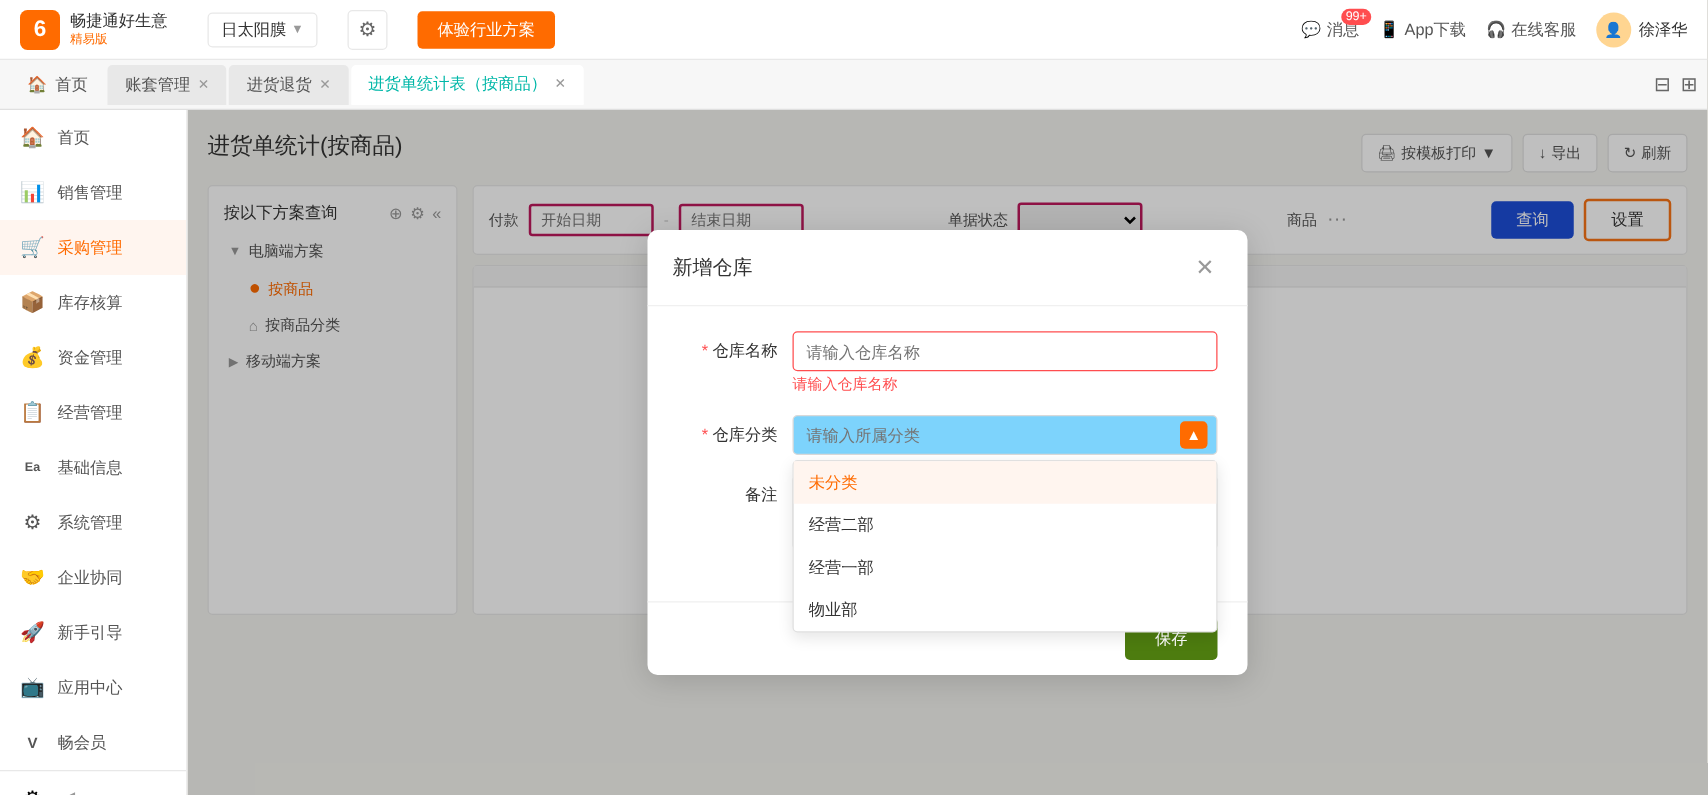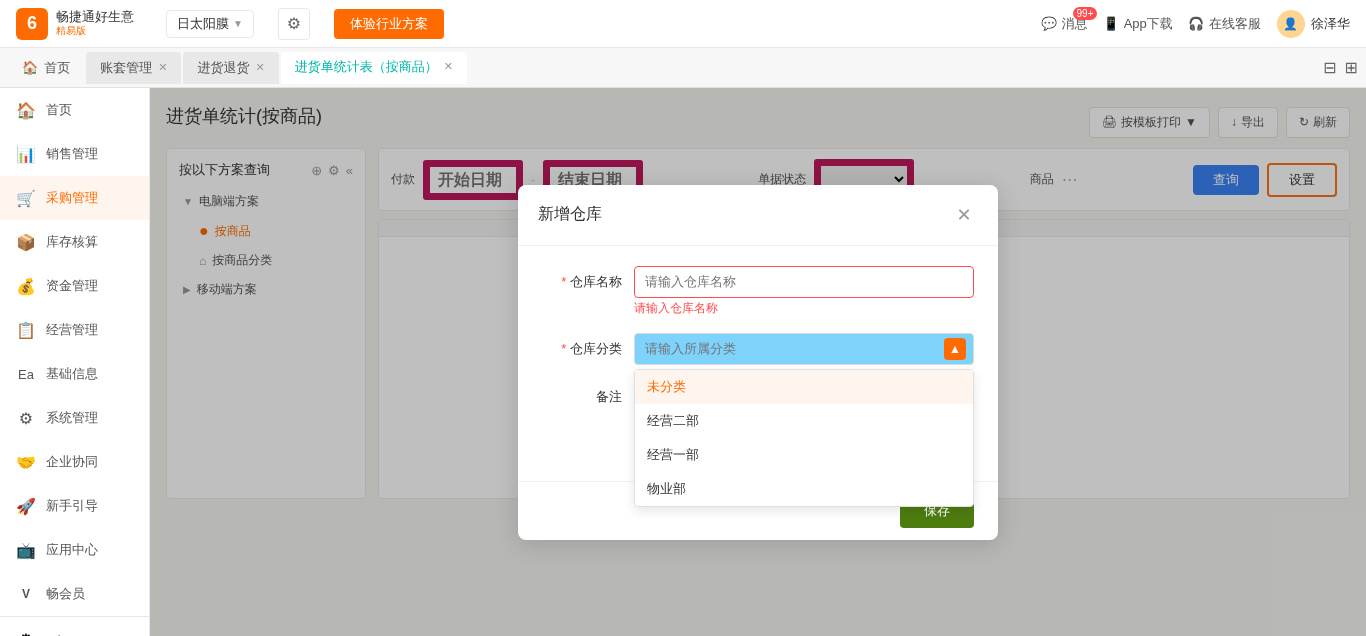--- a/index.html
+++ b/index.html
@@ -155,21 +155,21 @@
       font-size: 18px; color: #333; font-weight: 500;
       margin-bottom: 12px;
     }
     .toolbar-btn {
       display: flex; align-items: center; gap: 4px;
       padding: 6px 12px; border: 1px solid #e0e0e0;
       border-radius: 4px; background: #fff;
       cursor: pointer; font-size: 12px; color: #555;
     }
     .query-btn {
-      background: #3b82f6; color: #fff;
+      background: #1d4ed8; color: #fff;
       border: none; padding: 6px 20px;
       border-radius: 4px; cursor: pointer; font-size: 13px;
     }
     .set-btn {
       background: #fff; color: #333;
       border: 2px solid #f97316; padding: 6px 20px;
       border-radius: 4px; cursor: pointer; font-size: 13px;
     }
 
     
@@ -197,22 +197,22 @@
     
     .right-panel { flex: 1; }
     .filter-row {
       display: flex; align-items: center; gap: 8px;
       background: #fff; padding: 10px 12px;
       border-radius: 4px; border: 1px solid #e8e8e8;
       margin-bottom: 8px; font-size: 12px; color: #555;
     }
     .filter-label { white-space: nowrap; }
     .filter-input {
-      border: 7px solid #be185d; border-radius: 3px;
-      padding: 4px 8px; font-size: 16px; width: 120px; font-weight: bold;
+      border: 2px solid #be185d; border-radius: 3px;
+      padding: 4px 8px; font-size: 12px; width: 120px;
     }
     .filter-divider { color: #ccc; }
 
     
     .data-table {
       background: #fff; border: 1px solid #e8e8e8; border-radius: 4px;
       font-size: 12px;
     }
     .table-header {
       display: flex; background: #f5f5f5;
@@ -413,21 +413,21 @@
     </div>
     <div class="sidebar-item">
       <span class="sidebar-icon">💰</span>
       <span>资金管理</span>
     </div>
     <div class="sidebar-item">
       <span class="sidebar-icon">📋</span>
       <span>经营管理</span>
     </div>
     <div class="sidebar-item">
-      <span class="sidebar-icon" style="font-size:13px;font-weight:normal;color:#555;">Ea</span>
+      <span class="sidebar-icon" style="font-size:10px;font-weight:bold;color:#555;">Ea</span>
       <span>基础信息</span>
     </div>
     <div class="sidebar-item">
       <span class="sidebar-icon">⚙</span>
       <span>系统管理</span>
     </div>
     <div class="sidebar-item">
       <span class="sidebar-icon">🤝</span>
       <span>企业协同</span>
     </div>

